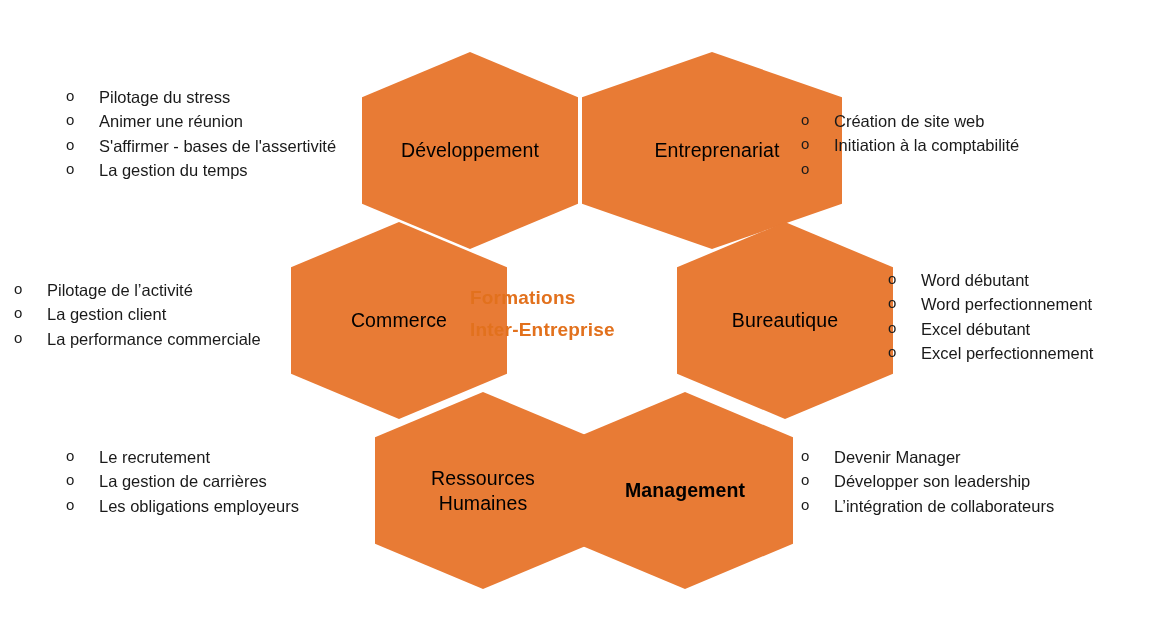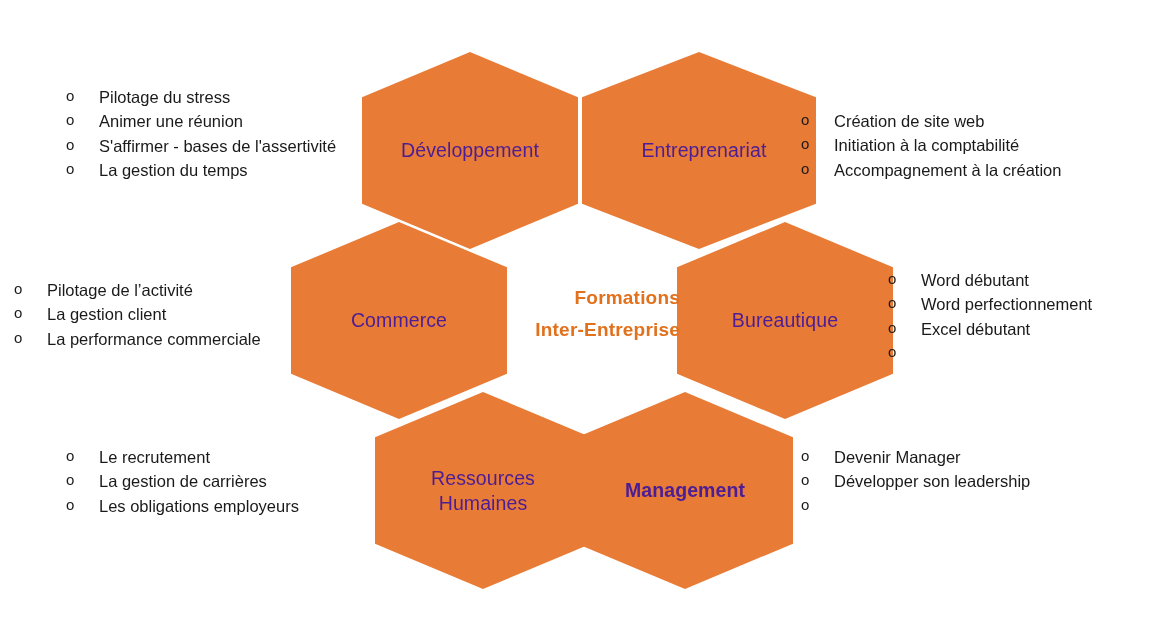--- a/index.html
+++ b/index.html
@@ -25,43 +25,43 @@
     position: absolute;
     background: #E87B35;
     -webkit-clip-path: polygon(50% 0%, 100% 23%, 100% 77%, 50% 100%, 0% 77%, 0% 23%);
     clip-path: polygon(50% 0%, 100% 23%, 100% 77%, 50% 100%, 0% 77%, 0% 23%);
     display: flex;
     align-items: center;
     justify-content: center;
     box-sizing: border-box;
   }
   .hex-label {
-    color: #4c1d95;
+    color: #000000;
     font-size: 19.5px;
     line-height: 1.28;
     text-align: center;
     letter-spacing: 0.1px;
     padding: 0 14px;
     white-space: pre-line;
   }
 
   .hex-dev        { left: 362px; top: 52px;  width: 216px; height: 197px; }
-  .hex-entre      { left: 582px; top: 52px;  width: 234px; height: 197px; padding-left: 10px; }
+  .hex-entre      { left: 582px; top: 52px;  width: 260px; height: 197px; padding-left: 10px; }
   .hex-commerce   { left: 291px; top: 222px; width: 216px; height: 197px; }
   .hex-bureau     { left: 677px; top: 222px; width: 216px; height: 197px; }
   .hex-rh         { left: 375px; top: 392px; width: 216px; height: 197px; }
   .hex-manag      { left: 577px; top: 392px; width: 216px; height: 197px; font-weight: bold; }
 
   
   #center-label {
     position: absolute;
     left: 470px;
     top: 282px;
     width: 210px;
-    text-align: right;
+    text-align: left;
     color: #E2711D;
     font-weight: bold;
     font-size: 19px;
     line-height: 1.68;
     letter-spacing: 0.2px;
   }
   #center-label .cl-line { display: block; }
 
   
   .callout {
@@ -137,50 +137,50 @@
       <li><span class="marker">o</span><span>Animer une réunion</span></li>
       <li><span class="marker">o</span><span>S'affirmer - bases de l'assertivité</span></li>
       <li><span class="marker">o</span><span>La gestion du temps</span></li>
     </ul>
   </div>
 
   <div class="callout callout-entre">
     <ul>
       <li><span class="marker">o</span><span>Création de site web</span></li>
       <li><span class="marker">o</span><span>Initiation à la comptabilité</span></li>
-      <li><span class="marker">o</span><span>Accompagnement à la création</span></li>
+      <li><span class="marker">o</span></li>
     </ul>
   </div>
 
   <div class="callout callout-commerce">
     <ul>
       <li><span class="marker">o</span><span>Pilotage de l’activité</span></li>
       <li><span class="marker">o</span><span>La gestion client</span></li>
       <li><span class="marker">o</span><span>La performance commerciale</span></li>
     </ul>
   </div>
 
   <div class="callout callout-bureau">
     <ul>
       <li><span class="marker">o</span><span>Word débutant</span></li>
       <li><span class="marker">o</span><span>Word perfectionnement</span></li>
       <li><span class="marker">o</span><span>Excel débutant</span></li>
-      <li><span class="marker">o</span></li>
+      <li><span class="marker">o</span><span>Excel perfectionnement</span></li>
     </ul>
   </div>
 
   <div class="callout callout-rh">
     <ul>
       <li><span class="marker">o</span><span>Le recrutement</span></li>
       <li><span class="marker">o</span><span>La gestion de carrières</span></li>
       <li><span class="marker">o</span><span>Les obligations employeurs</span></li>
     </ul>
   </div>
 
   <div class="callout callout-manag">
     <ul>
       <li><span class="marker">o</span><span>Devenir Manager</span></li>
       <li><span class="marker">o</span><span>Développer son leadership</span></li>
-      <li><span class="marker">o</span></li>
+      <li><span class="marker">o</span><span>L’intégration de collaborateurs</span></li>
     </ul>
   </div>
 
 </div>
 
 </body></html>

